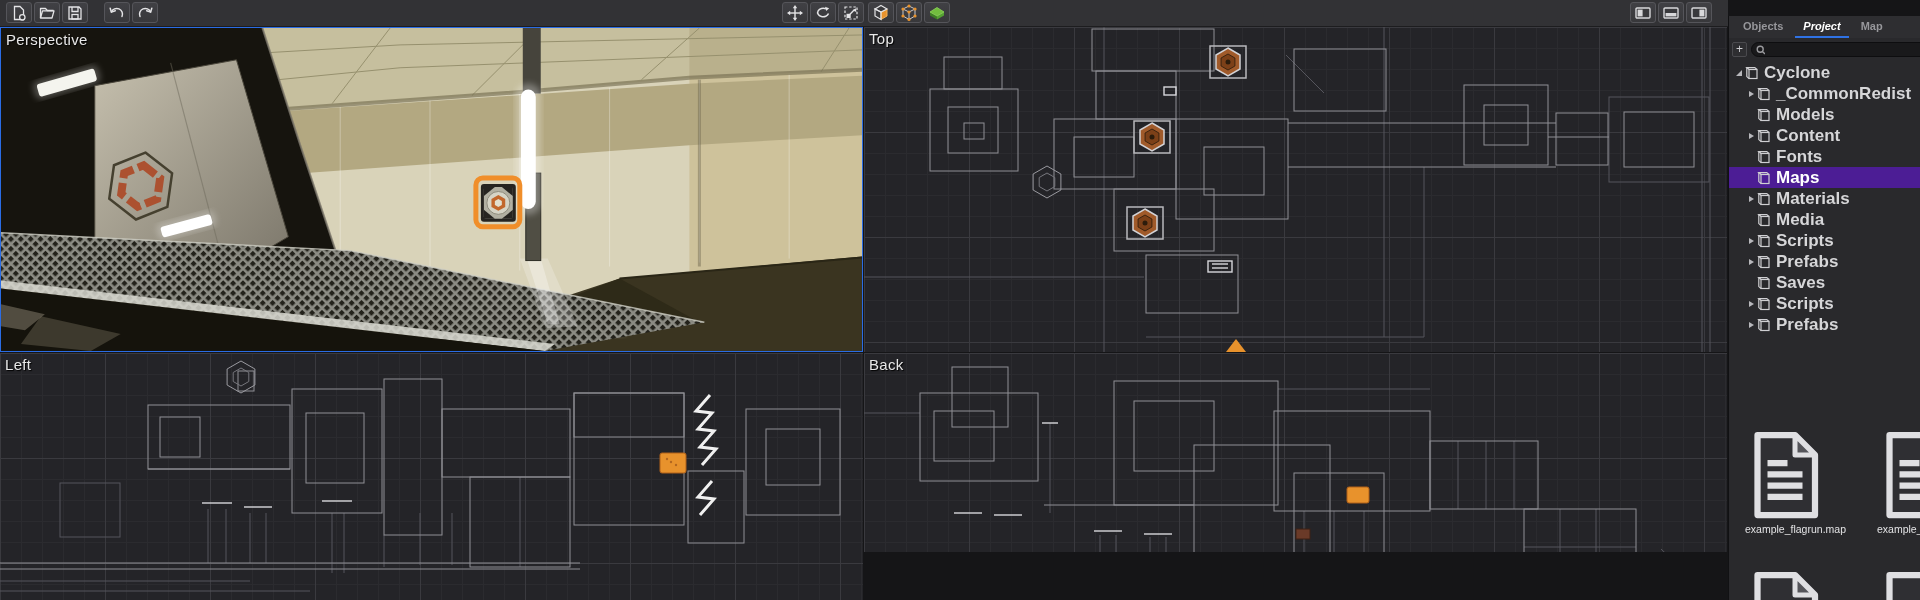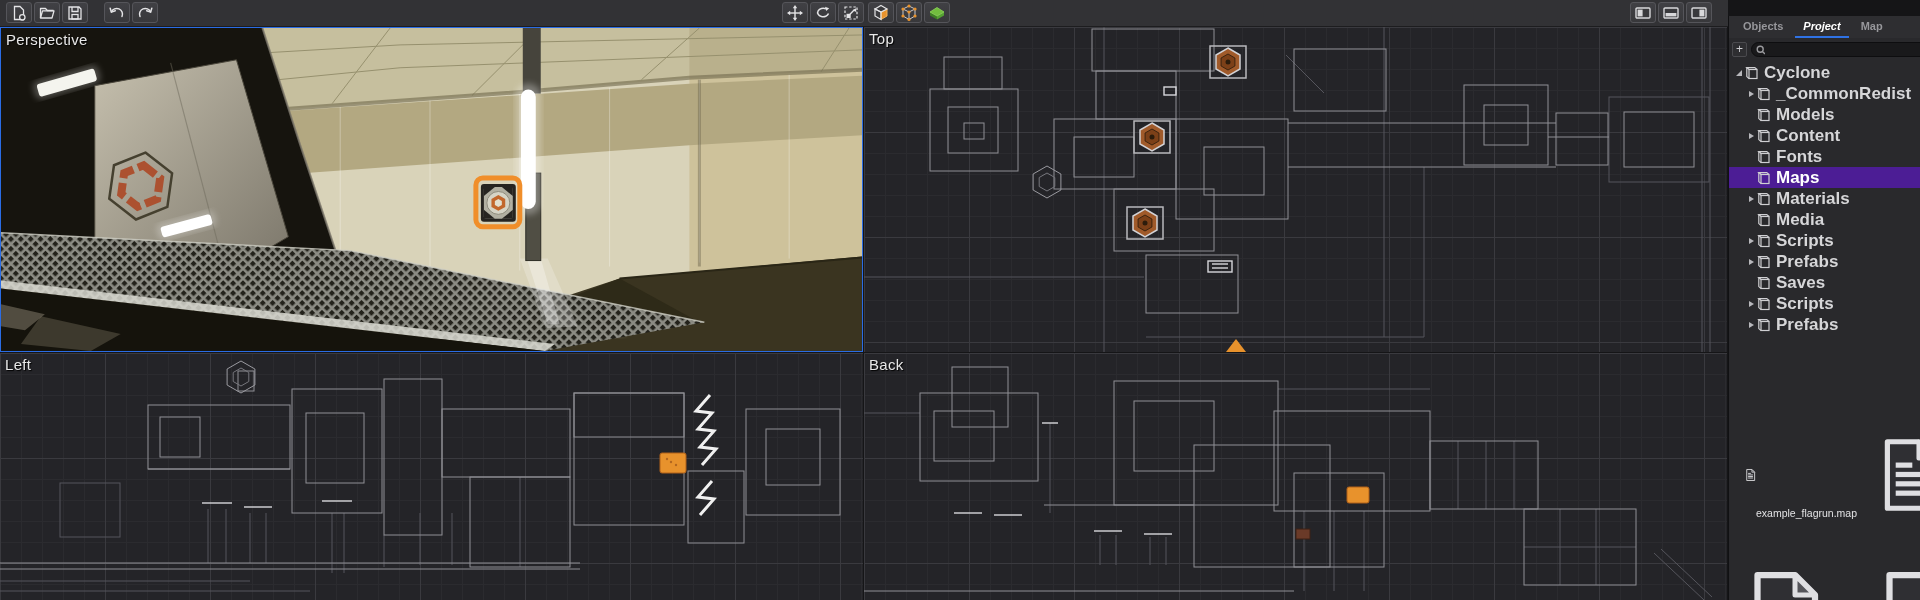--- a/index.html
+++ b/index.html
@@ -41,21 +41,21 @@
   .searchbox input{background:transparent;border:none;outline:none;color:#ddd;font-size:10px;width:100%;height:12px;padding:0 4px;}
   .tree{margin-top:2px;}
   .trow{display:flex;align-items:center;height:21px;color:#d6d6d8;font-size:17px;font-weight:600;position:relative;}
   .trow .twisty{width:12px;height:21px;display:flex;align-items:center;justify-content:center;flex:none;}
   .trow.d0{padding-left:4px;}
   .trow.d1{padding-left:16px;}
   .trow.sel{background:#4c1d95;color:#fff;}
   .ticon{flex:none;margin-right:5px;}
   .tlabel{white-space:nowrap;}
   .files{position:absolute;left:0;top:415px;width:192px;height:185px;overflow:hidden;}
-  .fitem{position:absolute;width:112px;display:flex;flex-direction:row;align-items:flex-end;}
+  .fitem{position:absolute;width:112px;display:flex;flex-direction:column;align-items:flex-start;}
   .fname{margin-top:4px;font-size:10.5px;color:#e2e2e4;white-space:nowrap;}
 </style>
 </head>
 <body>
 
 <svg width="0" height="0" style="position:absolute" aria-hidden="true">
   <defs>
     <g id="boxicon" fill="none" stroke="#cfcfd2" stroke-width="1.2">
       <rect x="4" y="3.5" width="8" height="9"></rect>
       <path d="M4,3.5 L1.8,1.6 L9.8,1.6 L12,3.5"></path>
@@ -415,21 +415,21 @@
     <g>
       <rect x="660" y="100" width="26" height="20" rx="2" fill="#e8922c" stroke="#b06018"></rect>
       <circle cx="667" cy="106" r="1.2" fill="#b2671f"></circle>
         <circle cx="676" cy="112" r="1.2" fill="#b2671f"></circle>
       <circle cx="671" cy="109" r="1.2" fill="#b2671f"></circle>
     </g>
   </svg>
   <div class="vp-label">Left</div>
 </div>
 
-<div class="vp vp-grid" style="left:864px;top:353px;width:863px;height:247px">
+<div class="vp vp-grid" style="left:864px;top:353px;width:863px;height:199px">
   <svg class="canvas" width="863" height="247">
     <g class="wfd">
       <line x1="0" y1="60" x2="56" y2="60"></line>
       <line x1="696" y1="156" x2="696" y2="232"></line>
         <line x1="732" y1="156" x2="732" y2="232"></line>
       <line x1="660" y1="194" x2="772" y2="194"></line>
       <line x1="594" y1="88" x2="594" y2="156"></line>
         <line x1="622" y1="88" x2="622" y2="156"></line>
       <line x1="650" y1="88" x2="650" y2="156"></line>
       <line x1="790" y1="200" x2="840" y2="247"></line>

